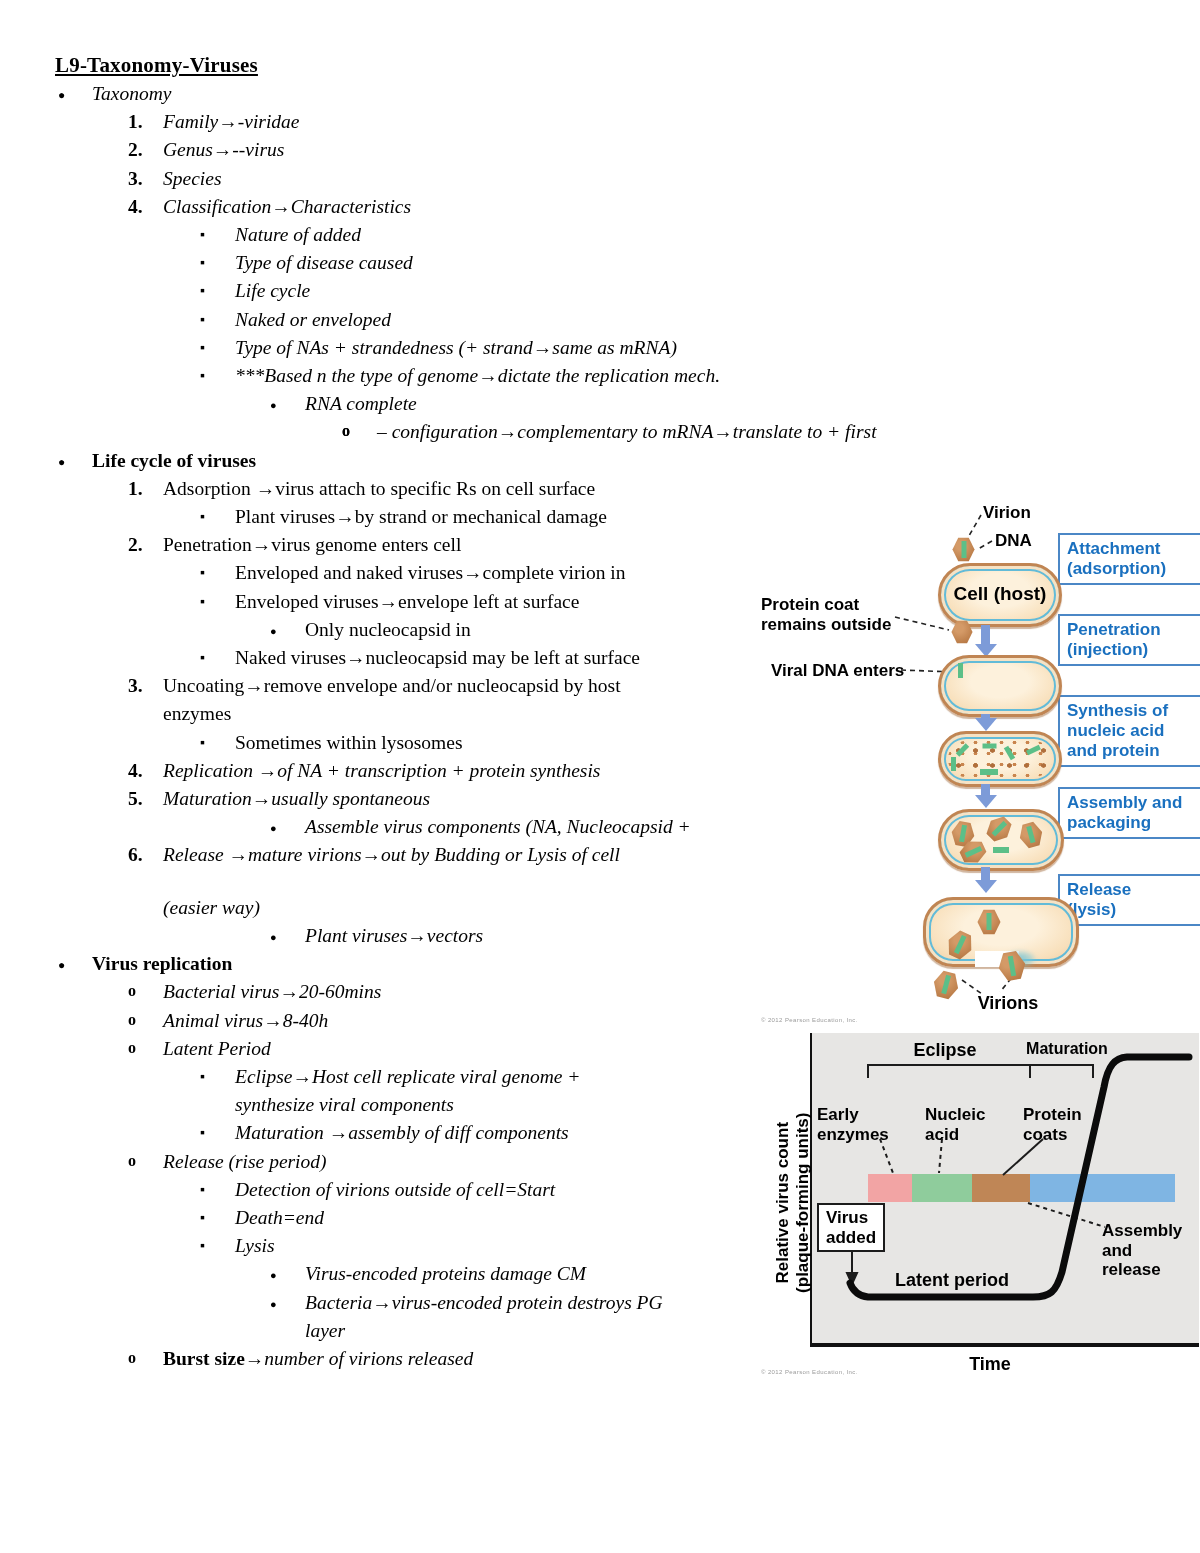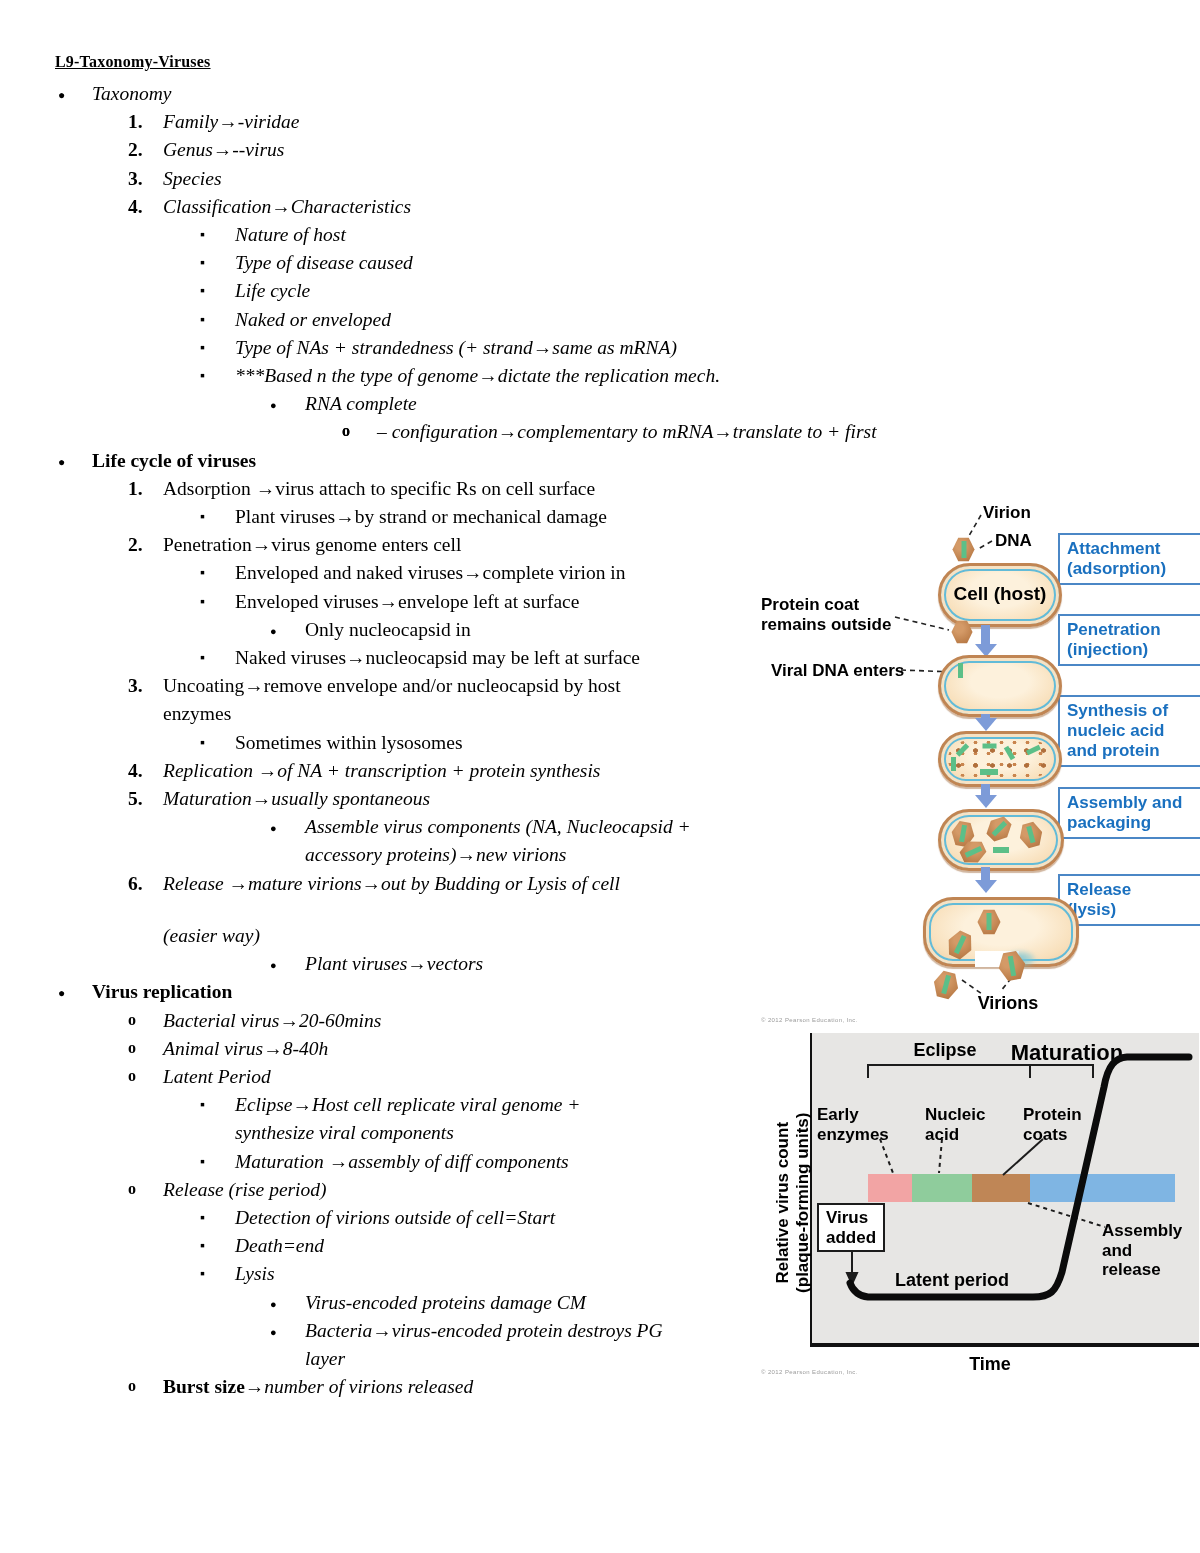--- a/index.html
+++ b/index.html
@@ -1,19 +1,19 @@
 <!DOCTYPE html>
 <html><head>
 <meta charset="utf-8">
 <style>
   html,body{margin:0;padding:0;}
   body{width:1200px;height:1553px;background:#ffffff;position:relative;overflow:hidden;
        font-family:"Liberation Serif",serif;color:#000;}
   
-  #doc-title{position:absolute;left:55px;top:53px;font-size:16px;font-weight:bold;
+  #doc-title{position:absolute;left:55px;top:53px;font-size:21px;font-weight:bold;
              text-decoration:underline;letter-spacing:.2px;}
   #outline{position:absolute;left:55px;top:80px;width:1020px;}
   .line{position:relative;line-height:28.2px;font-size:19.5px;white-space:nowrap;}
   .mk{position:absolute;font-style:normal;}
   .m-disc{font-size:12px;top:1px;}
   .m-num{font-weight:bold;font-size:19.5px;}
   .m-sq{font-size:14px;top:0px;}
   .m-dot{font-size:11px;top:1px;}
   .m-circ{font-weight:bold;font-size:16px;top:-1px;}
   .s-i{font-style:italic;}
@@ -66,21 +66,21 @@
 </head>
 <body>
 
 <div id="doc-title">L9-Taxonomy-Viruses</div>
 <div id="outline">
     <div class="line s-i" style="padding-left: 37px;"><span class="mk m-disc" style="left: 3px;">●</span><span>Taxonomy</span></div>
     <div class="line s-i" style="padding-left: 108px;"><span class="mk m-num" style="left: 73px;">1.</span><span>Family→-viridae</span></div>
     <div class="line s-i" style="padding-left: 108px;"><span class="mk m-num" style="left: 73px;">2.</span><span>Genus→--virus</span></div>
     <div class="line s-i" style="padding-left: 108px;"><span class="mk m-num" style="left: 73px;">3.</span><span>Species</span></div>
     <div class="line s-i" style="padding-left: 108px;"><span class="mk m-num" style="left: 73px;">4.</span><span>Classification→Characteristics</span></div>
-    <div class="line s-i" style="padding-left: 180px;"><span class="mk m-sq" style="left: 145px;">▪</span><span>Nature of host</span></div>
+    <div class="line s-i" style="padding-left: 180px;"><span class="mk m-sq" style="left: 145px;">▪</span><span>Nature of added</span></div>
     <div class="line s-i" style="padding-left: 180px;"><span class="mk m-sq" style="left: 145px;">▪</span><span>Type of disease caused</span></div>
     <div class="line s-i" style="padding-left: 180px;"><span class="mk m-sq" style="left: 145px;">▪</span><span>Life cycle</span></div>
     <div class="line s-i" style="padding-left: 180px;"><span class="mk m-sq" style="left: 145px;">▪</span><span>Naked or enveloped</span></div>
     <div class="line s-i" style="padding-left: 180px;"><span class="mk m-sq" style="left: 145px;">▪</span><span>Type of NAs + strandedness (+ strand→same as mRNA)</span></div>
     <div class="line s-i" style="padding-left: 180px;"><span class="mk m-sq" style="left: 145px;">▪</span><span>***Based n the type of genome→dictate the replication mech.</span></div>
     <div class="line s-i" style="padding-left: 250px;"><span class="mk m-dot" style="left: 215px;">●</span><span>RNA complete</span></div>
     <div class="line s-i" style="padding-left: 322px;"><span class="mk m-circ" style="left: 287px;">o</span></div>
     <div class="line s-i" style="padding-left: 322px;"><span class="mk m-circ" style="left: 287px;">o</span><span>– configuration→complementary to mRNA→translate to + first</span></div>
     <div class="line s-b" style="padding-left: 37px;"><span class="mk m-disc" style="left: 3px;">●</span><span>Life cycle of viruses</span></div>
     <div class="line s-r" style="padding-left: 108px;"><span class="mk m-num" style="left: 73px;">1.</span><span>Adsorption →virus attach to specific Rs on cell surface</span></div>
@@ -89,21 +89,20 @@
     <div class="line s-r" style="padding-left: 180px;"><span class="mk m-sq" style="left: 145px;">▪</span><span>Enveloped and naked viruses→complete virion in</span></div>
     <div class="line s-r" style="padding-left: 180px;"><span class="mk m-sq" style="left: 145px;">▪</span><span>Enveloped viruses→envelope left at surface</span></div>
     <div class="line s-r" style="padding-left: 250px;"><span class="mk m-dot" style="left: 215px;">●</span><span>Only nucleocapsid in</span></div>
     <div class="line s-r" style="padding-left: 180px;"><span class="mk m-sq" style="left: 145px;">▪</span><span>Naked viruses→nucleocapsid may be left at surface</span></div>
     <div class="line s-r" style="padding-left: 108px;"><span class="mk m-num" style="left: 73px;">3.</span><span>Uncoating→remove envelope and/or nucleocapsid by host</span></div>
     <div class="line s-r" style="padding-left: 108px;"><span>enzymes</span></div>
     <div class="line s-r" style="padding-left: 180px;"><span class="mk m-sq" style="left: 145px;">▪</span><span>Sometimes within lysosomes</span></div>
     <div class="line s-i" style="padding-left: 108px;"><span class="mk m-num" style="left: 73px;">4.</span><span>Replication →of NA + transcription + protein synthesis</span></div>
     <div class="line s-i" style="padding-left: 108px;"><span class="mk m-num" style="left: 73px;">5.</span><span>Maturation→usually spontaneous</span></div>
     <div class="line s-i" style="padding-left: 250px;"><span class="mk m-dot" style="left: 215px;">●</span><span>Assemble virus components (NA, Nucleocapsid +</span></div>
-    <div class="line s-i" style="padding-left: 250px;"><span>accessory proteins)→new virions</span></div>
     <div class="line s-i" style="padding-left: 108px;"><span class="mk m-num" style="left: 73px;">6.</span><span>Release →mature virions→out by Budding or Lysis of cell</span></div>
     <div class="line s-i" style="padding-left: 108px; margin-top: 24px;"><span>(easier way)</span></div>
     <div class="line s-i" style="padding-left: 250px;"><span class="mk m-dot" style="left: 215px;">●</span><span>Plant viruses→vectors</span></div>
     <div class="line s-b" style="padding-left: 37px;"><span class="mk m-disc" style="left: 3px;">●</span><span>Virus replication</span></div>
     <div class="line s-i" style="padding-left: 108px;"><span class="mk m-circ" style="left: 73px;">o</span><span>Bacterial virus→20-60mins</span></div>
     <div class="line s-i" style="padding-left: 108px;"><span class="mk m-circ" style="left: 73px;">o</span><span>Animal virus→8-40h</span></div>
     <div class="line s-i" style="padding-left: 108px;"><span class="mk m-circ" style="left: 73px;">o</span><span>Latent Period</span></div>
     <div class="line s-i" style="padding-left: 180px;"><span class="mk m-sq" style="left: 145px;">▪</span><span>Eclipse→Host cell replicate viral genome +</span></div>
     <div class="line s-i" style="padding-left: 180px;"><span>synthesize viral components</span></div>
     <div class="line s-i" style="padding-left: 180px;"><span class="mk m-sq" style="left: 145px;">▪</span><span>Maturation →assembly of diff components</span></div>
@@ -210,21 +209,21 @@
   <div class="tiny" style="left:6px;top:514px;">© 2012 Pearson Education, Inc.</div>
 </div>
 
 <div id="fig2">
   <div id="panel"></div>
 
   <div class="flabel" id="ylab">Relative virus count
 (plaque-forming units)</div>
 
   <div class="flabel" style="left:130px;top:15px;width:120px;text-align:center;font-size:18px;">Eclipse</div>
-  <div class="flabel" style="left:252px;top:15px;width:120px;text-align:center;font-size:22px;">Maturation</div>
+  <div class="flabel" style="left:252px;top:15px;width:120px;text-align:center;font-size:16px;">Maturation</div>
 
   <div class="bar" style="left:113px;width:44px;background:#f2a4a4;"></div>
   <div class="bar" style="left:157px;width:60px;background:#8fcc9c;"></div>
   <div class="bar" style="left:217px;width:58px;background:#bf8656;"></div>
   <div class="bar" style="left:275px;width:145px;background:#7fb5e3;"></div>
 
   <div class="flabel" style="left:62px;top:80px;">Early
 enzymes</div>
   <div class="flabel" style="left:170px;top:80px;">Nucleic
 acid</div>

